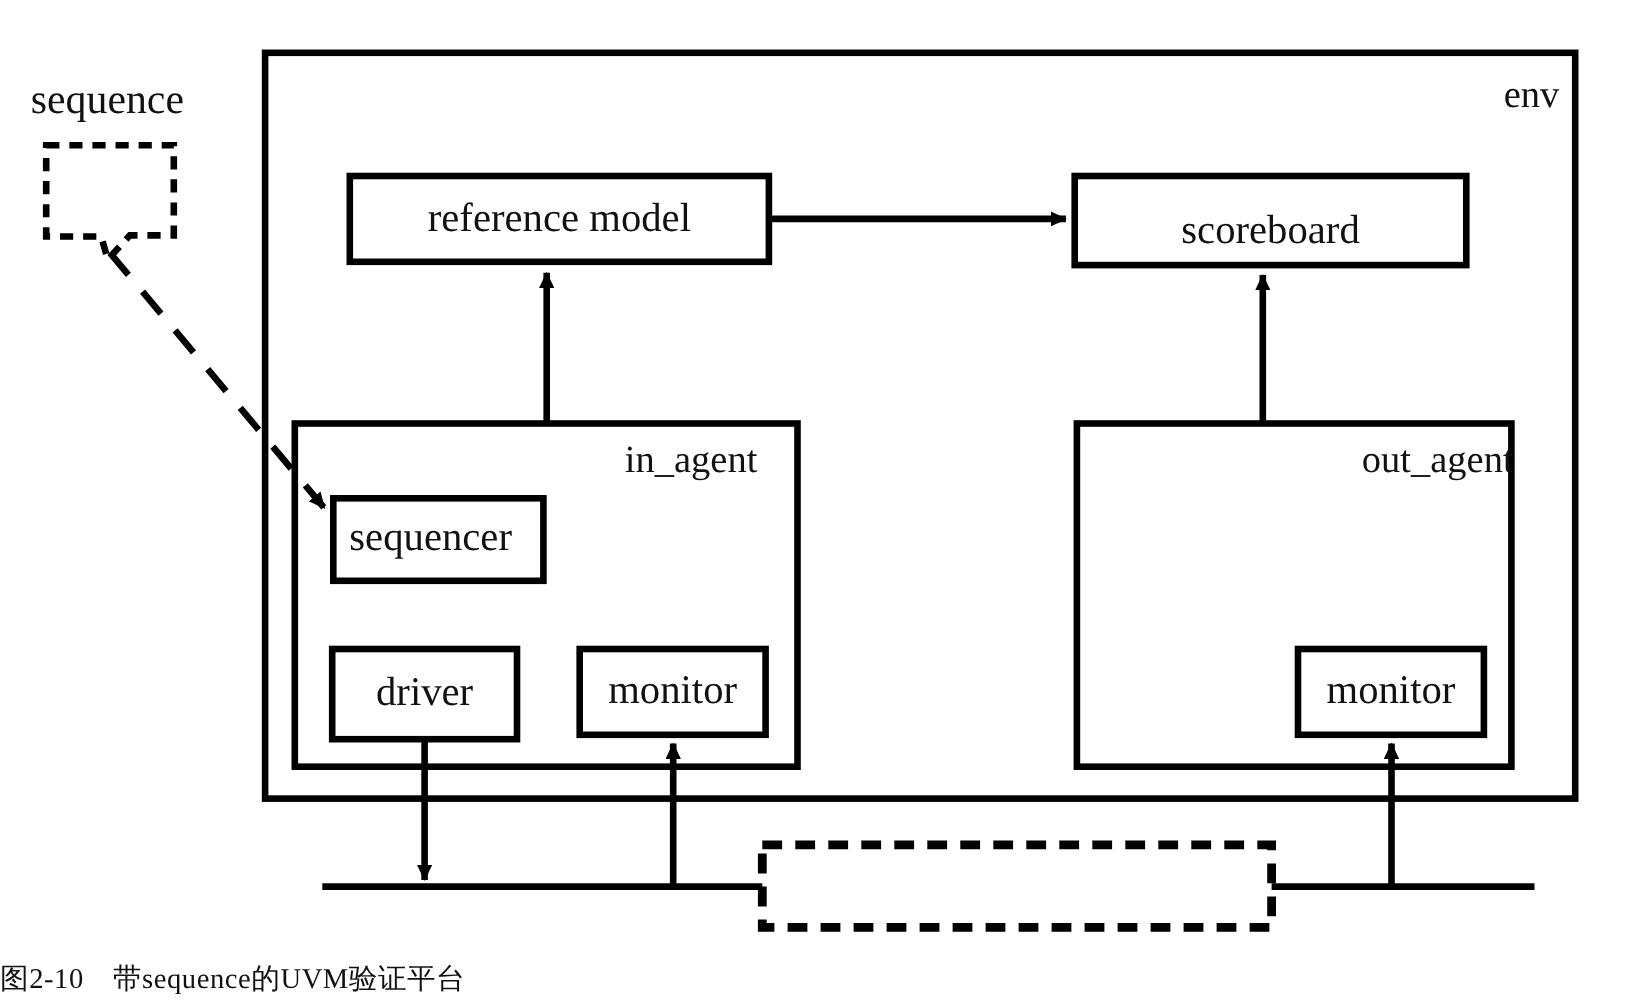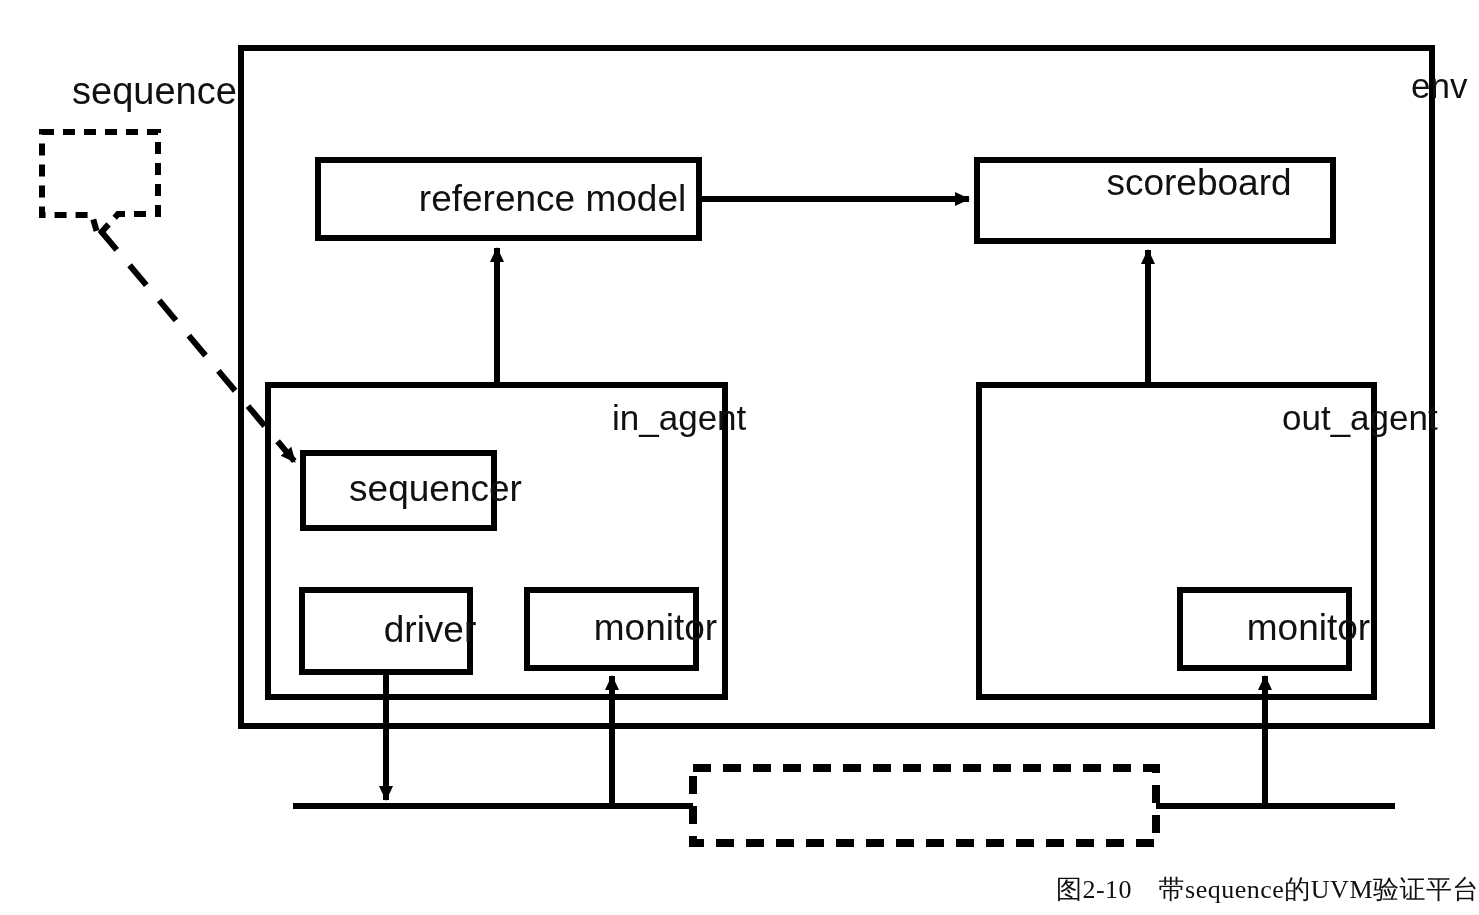--- a/index.html
+++ b/index.html
@@ -20,23 +20,22 @@
     position: absolute;
     left: 0;
     top: 0;
     width: 1479px;
     height: 915px;
   }
   .lbl {
     position: absolute;
     white-space: nowrap;
     color: #111111;
-    font-family: Liberation Sans, sans-serif;
+    font-family: Liberation Serif, serif;
     line-height: 1;
-    margin-left: 44px;
   }
   
   .boxlabel {
     text-align: center;
     font-size: 37px;
   }
   .containerlabel {
     font-size: 35px;
   }
   #label-sequence {
@@ -44,21 +43,21 @@
     top: 72px;
     font-size: 38px;
   }
   #label-reference-model {
     left: 318px;
     top: 180px;
     width: 381px;
   }
   #label-scoreboard {
     left: 977px;
-    top: 164px;
+    top: 191px;
     width: 356px;
   }
   #label-env {
     left: 1367px;
     top: 68px;
   }
   #label-in-agent {
     left: 568px;
     top: 400px;
   }
@@ -90,21 +89,21 @@
     left: 693px;
     top: 786px;
     width: 463px;
     font-size: 42px;
   }
   #caption {
     position: absolute;
     left: 0;
     top: 872px;
     width: 1479px;
-    text-align: right;
+    text-align: left;
     font-size: 26px;
     font-family: "Liberation Serif", "DejaVu Serif", serif;
     color: #111111;
     letter-spacing: 0.5px;
   }
 </style>
 </head>
 <body>
 
 <div id="stage">

